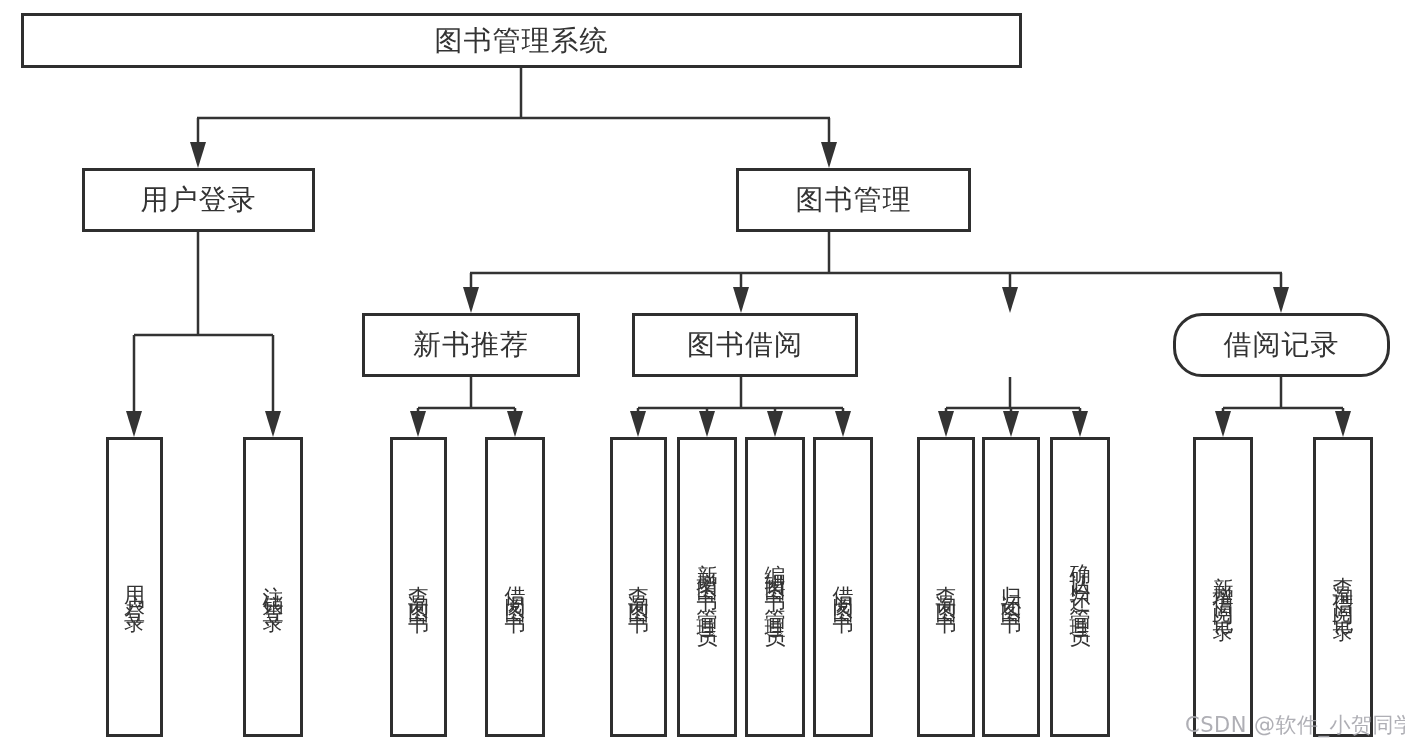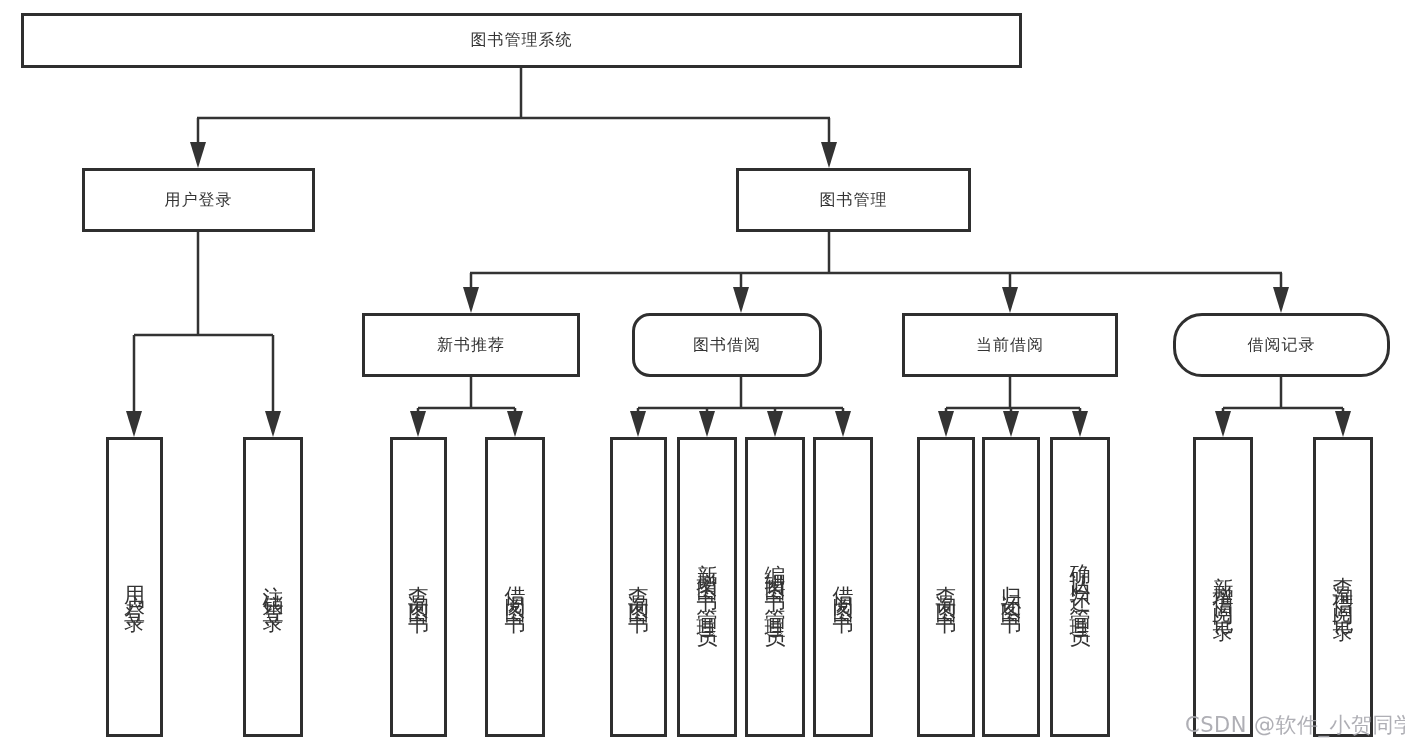--- a/index.html
+++ b/index.html
@@ -16,21 +16,21 @@
     box-sizing:border-box;
     border:3px solid #2f2f2f;
     background:#ffffff;
     display:flex;
     align-items:center;
     justify-content:center;
     color:#333333;
     z-index:2;
   }
   .hbox{
-    font-size:16px;
+    font-size:28px;
     letter-spacing:1px;
   }
   .vbox{
     writing-mode:vertical-rl;
     font-size:21px;
     letter-spacing:9px;
     text-align:center;
   }
   .watermark{
     position:absolute;
@@ -120,22 +120,21 @@
       <polygon points="1335,411 1351,411 1343,437"></polygon>
     </g>
   </svg>
 
   <div class="box hbox" style="left:21px;top:13px;width:1001px;height:55px;">图书管理系统</div>
 
   <div class="box hbox" style="left:82px;top:168px;width:233px;height:64px;">用户登录</div>
   <div class="box hbox" style="left:712px;top:168px;width:235px;height:64px;margin-left:24px;">图书管理</div>
 
   <div class="box hbox" style="left:362px;top:313px;width:218px;height:64px;">新书推荐</div>
-  <div class="box hbox" style="left:632px;top:313px;width:190px;height:64px;border-radius:18px;">图书借阅</div>
-  <div class="box hbox" style="left:902px;top:313px;width:216px;height:64px;">当前借阅</div>
+  <div class="box hbox" style="left:632px;top:313px;width:226px;height:64px;">图书借阅</div>
   <div class="box hbox" style="left:1173px;top:313px;width:217px;height:64px;border-radius:29px;">借阅记录</div>
 
   <div class="box vbox" style="left:106px;top:437px;width:57px;height:300px;">用户登录</div>
   <div class="box vbox" style="left:243px;top:437px;width:60px;height:300px;">注销登录</div>
 
   <div class="box vbox" style="left:390px;top:437px;width:57px;height:300px;">查询图书</div>
   <div class="box vbox" style="left:485px;top:437px;width:60px;height:300px;">借阅图书</div>
 
   <div class="box vbox" style="left:610px;top:437px;width:57px;height:300px;">查询图书</div>
   <div class="box vbox" style="left:677px;top:437px;width:60px;height:300px;">新增图书（管理员）</div>

